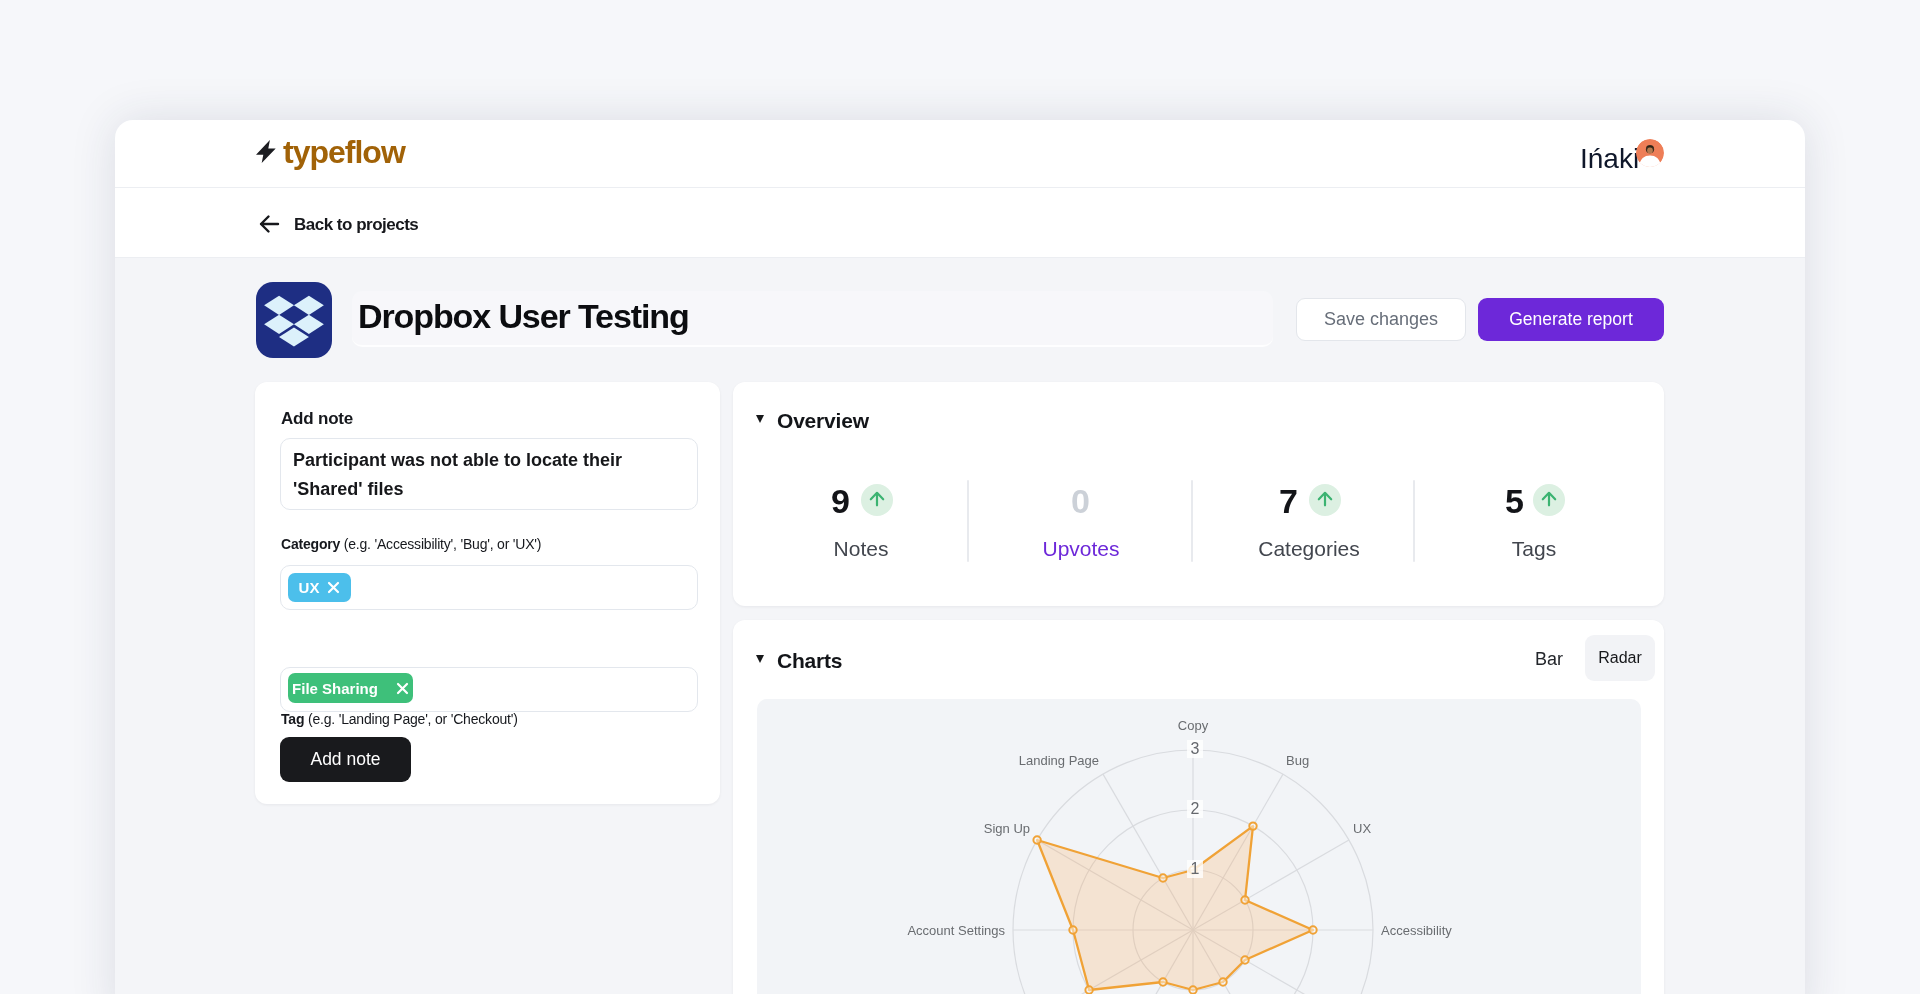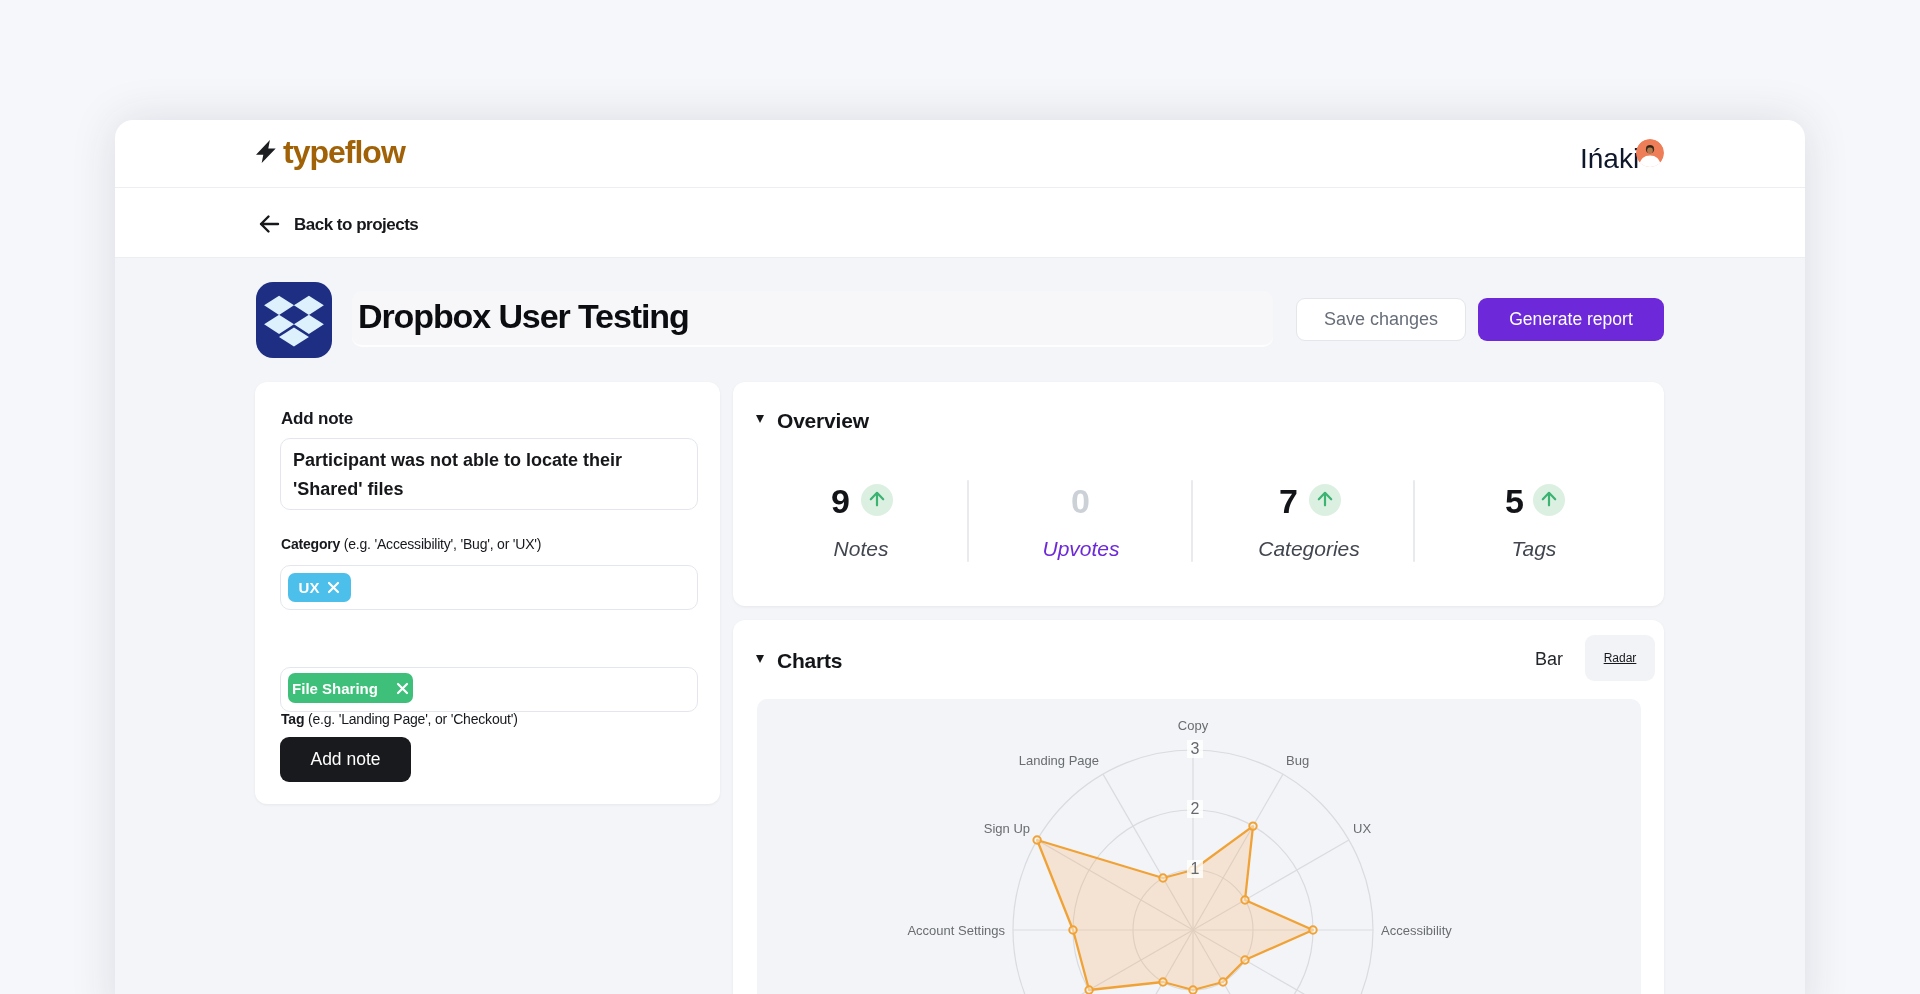--- a/index.html
+++ b/index.html
@@ -47,27 +47,27 @@
   .chip { position:absolute; border-radius:7px; color:#fff; font-weight:bold; font-size:15px;
       display:flex; align-items:center; justify-content:center; }
   .btn-add { position:absolute; left:280px; top:737px; width:131px; height:45px; background:#191a1d;
      border-radius:9px; color:#fff; font-size:17.5px; display:flex; align-items:center; justify-content:center; }
 
   
   .tri { position:absolute; width:0; height:0; border-left:4.5px solid transparent; border-right:4.5px solid transparent; border-top:8.5px solid #17181a; }
   .sechead { position:absolute; font-weight:bold; font-size:21px; letter-spacing:-0.2px; color:#131519; }
   .num { position:absolute; font-weight:bold; font-size:34px; letter-spacing:-0.5px; color:#131418; top:482px; }
   .gcirc { position:absolute; top:483.5px; width:32px; height:32px; border-radius:50%; background:#dcf0e2; }
-  .statlbl { position:absolute; top:537px; font-size:21px; color:#42464e; width:220px; text-align:center;font-style:italic; }
+  .statlbl { position:absolute; top:537px; font-size:21px; color:#42464e; width:220px; text-align:center; }
   .vdiv { position:absolute; top:480px; width:2px; height:82px; background:#e8eaee; border-radius:1px; }
 
   
   .bartxt { position:absolute; left:1519px; top:649px; width:60px; text-align:center; font-size:18px; color:#23262b; }
   .radarpill { position:absolute; left:1585px; top:635px; width:70px; height:46px; background:#f2f3f6; border-radius:9px;
-     display:flex; align-items:center; justify-content:center; font-size:12px; color:#17181b;text-decoration:underline; }
+     display:flex; align-items:center; justify-content:center; font-size:16px; color:#17181b; }
   .plot { position:absolute; left:757px; top:699px; width:884px; height:321px; background:#f2f4f7; border-radius:10px; overflow:hidden; }
 </style>
 </head>
 <body>
   <div class="card"></div>
   <div class="contentbg"></div>
   <div class="hdiv" style="top:187px"></div>
   <div class="hdiv" style="top:257px"></div>
 
   <svg class="abs" style="left:256px; top:140px;" width="20" height="23" viewBox="0 0 20 23">

